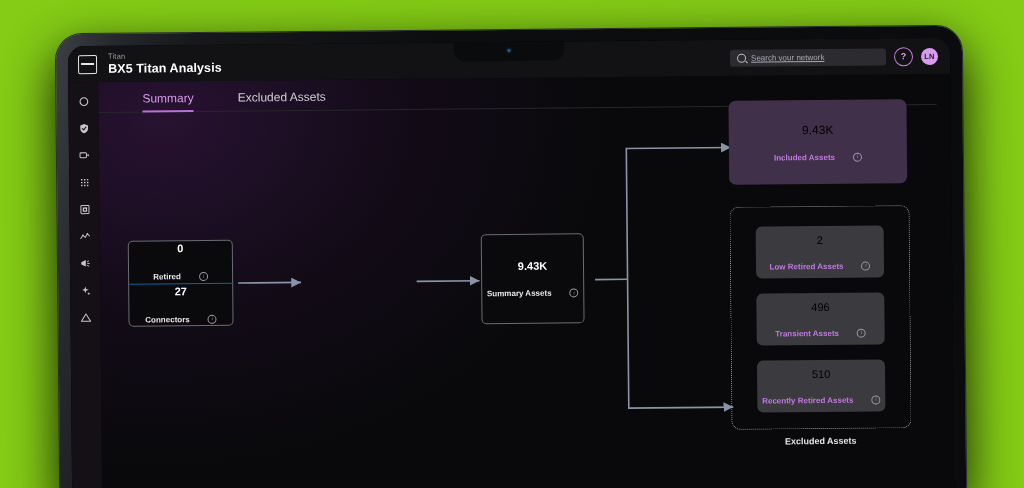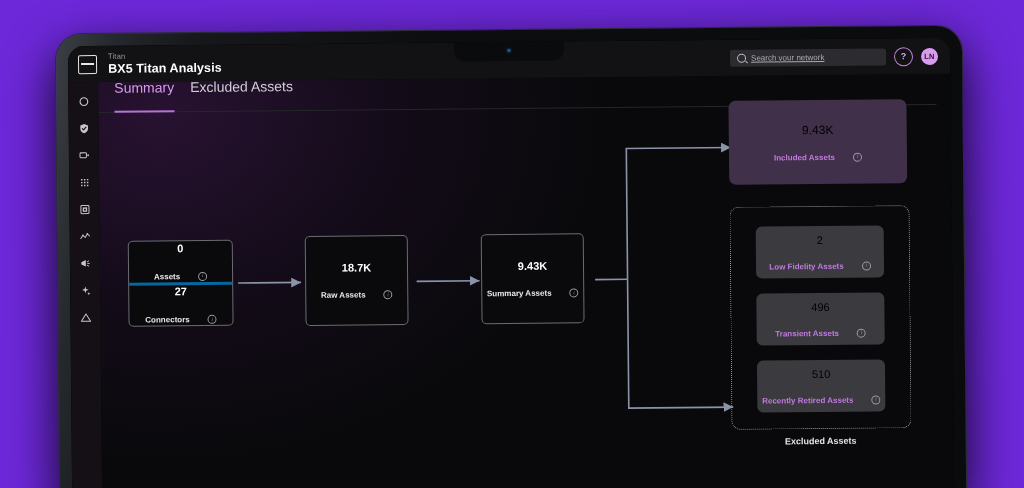--- a/index.html
+++ b/index.html
@@ -1,18 +1,18 @@
 <!DOCTYPE html>
 <html><head>
 <meta charset="utf-8">
 <style>
   html,body{margin:0;padding:0;background:#000;}
   body{width:1024px;height:488px;overflow:hidden;font-family:"Liberation Sans",sans-serif;}
 
-  #stage{position:relative;width:1024px;height:488px;background:#6d28d9;overflow:hidden;}
+  #stage{position:relative;width:1024px;height:488px;background:#84cc16;overflow:hidden;}
 
   
   #device{
     position:absolute;left:58px;top:30px;width:906px;height:470px;
     background:linear-gradient(100deg,#3c4046 0%,#25282c 6%,#16181b 14%,#0c0d0f 40%,#0a0b0d 100%);
     border-radius:26px 26px 10px 10px;
     transform:rotate(-0.55deg);
     box-shadow:0 0 0 1px #2a2d32, 0 18px 50px rgba(0,0,0,.9);
   }
   #bezel-inner{
@@ -47,37 +47,37 @@
   
   #body-row{flex:1;display:flex;min-height:0;}
   #sidebar{width:30px;min-width:30px;background:#141016;display:flex;flex-direction:column;align-items:center;padding-top:13px;gap:14px;}
   .sb-ic{width:13px;height:13px;display:flex;align-items:center;justify-content:center;opacity:.85;}
   .sb-ic svg{display:block;}
 
   
   #main{flex:1;position:relative;background:#09090b;overflow:hidden;}
   #main-glow{position:absolute;left:-60px;top:-40px;width:560px;height:420px;background:radial-gradient(ellipse at 22% 18%, rgba(120,40,150,.28) 0%, rgba(80,25,105,.14) 38%, rgba(20,8,28,0) 72%);pointer-events:none;}
   #tabs{position:relative;height:24px;display:flex;align-items:flex-end;gap:16px;padding:6px 0 0 16px;border-bottom:1px solid #26262b;margin:0 14px 0 0;}
-  .tab{font-size:14px;padding-bottom:16px;color:#cfcfd6;position:relative;white-space:nowrap;}
+  .tab{font-size:12px;padding-bottom:6px;color:#cfcfd6;position:relative;white-space:nowrap;margin-left:28px;}
   .tab.active{color:#d79bec;}
   .tab.active:after{content:"";position:absolute;left:0;right:0;bottom:-1px;height:1.6px;background:#b872d6;}
 
   #canvas{position:relative;height:calc(100% - 24px);}
 
   .node{position:absolute;border:1px solid #6c6c74;border-radius:5px;background:#0a0a0c;display:flex;flex-direction:column;align-items:center;justify-content:center;}
   .node .val{font-size:11px;color:#fff;font-weight:bold;line-height:1.25;}
   .lbl-row{display:flex;align-items:center;gap:18px;margin-top:16px;}
   .lbl{font-size:8px;font-weight:bold;color:#e9e9ee;white-space:nowrap;}
   .lbl.purple{color:#c27ae0;}
   .info{width:7px;height:7px;border-radius:50%;border:.9px solid #9a9aa2;color:#9a9aa2;font-size:5.5px;display:flex;align-items:center;justify-content:center;font-family:"Liberation Serif",serif;font-style:italic;flex:0 0 auto;line-height:1;}
 
   
   #node-sources{left:28px;top:128px;width:103px;height:84px;padding:0;}
   .half{flex:1;width:100%;display:flex;flex-direction:column;align-items:center;justify-content:center;}
-  .half + .half{border-top:3px solid #0369a1;}
+  .half + .half{border-top:1px solid #0369a1;}
 
   #node-raw{left:205px;top:125px;width:101px;height:88px;}
   #node-unique{left:381px;top:125px;width:101px;height:88px;}
 
   
   #card-included{position:absolute;left:630px;top:-6px;width:178px;height:84px;background:#413049;border-radius:7px;display:flex;flex-direction:column;align-items:center;justify-content:center;}
   #card-included .val{font-size:12px;}
 
   #excluded-box{position:absolute;left:630px;top:100px;width:178px;height:221px;border:1.4px dotted #9c9ca4;border-radius:9px;}
   .ex-card{position:absolute;left:25px;width:128px;height:52px;background:#3a3a3f;border-radius:6px;display:flex;flex-direction:column;align-items:center;justify-content:center;}
@@ -206,40 +206,33 @@
                 <line x1="312" y1="169" x2="374" y2="169" stroke="#8a93a8" stroke-width="1.6" marker-end="url(#ah)"></line>
                 <path d="M488 169 H520" stroke="#8a93a8" stroke-width="1.6" fill="none"></path>
                 <path d="M520 169 V40 H623" stroke="#8a93a8" stroke-width="1.6" fill="none" marker-end="url(#ah)"></path>
                 <path d="M520 169 V296 H623" stroke="#8a93a8" stroke-width="1.6" fill="none" marker-end="url(#ah)"></path>
               </svg>
 
               <div class="node" id="node-sources">
                 <div class="half">
                   <div class="val">0</div>
                   <div class="lbl-row">
-                    <span class="lbl">Assets</span>
+                    <span class="lbl">Retired</span>
                     <span class="info">i</span>
                   </div>
                 </div>
                 <div class="half">
                   <div class="val">27</div>
                   <div class="lbl-row">
                     <span class="lbl">Connectors</span>
                     <span class="info">i</span>
                   </div>
                 </div>
               </div>
 
-              <div class="node" id="node-raw">
-                <div class="val">18.7K</div>
-                <div class="lbl-row">
-                  <span class="lbl">Raw Assets</span>
-                  <span class="info">i</span>
-                </div>
-              </div>
 
               <div class="node" id="node-unique">
                 <div class="val">9.43K</div>
                 <div class="lbl-row">
                   <span class="lbl">Summary Assets</span>
                   <span class="info">i</span>
                 </div>
               </div>
 
               <div id="card-included">
@@ -247,21 +240,21 @@
                 <div class="lbl-row">
                   <span class="lbl purple">Included Assets</span>
                   <span class="info">i</span>
                 </div>
               </div>
 
               <div id="excluded-box">
                 <div class="ex-card" id="ex-low">
                   <div class="val">2</div>
                   <div class="lbl-row">
-                    <span class="lbl purple">Low Fidelity Assets</span>
+                    <span class="lbl purple">Low Retired Assets</span>
                     <span class="info">i</span>
                   </div>
                 </div>
                 <div class="ex-card" id="ex-trans">
                   <div class="val">496</div>
                   <div class="lbl-row">
                     <span class="lbl purple">Transient Assets</span>
                     <span class="info">i</span>
                   </div>
                 </div>

